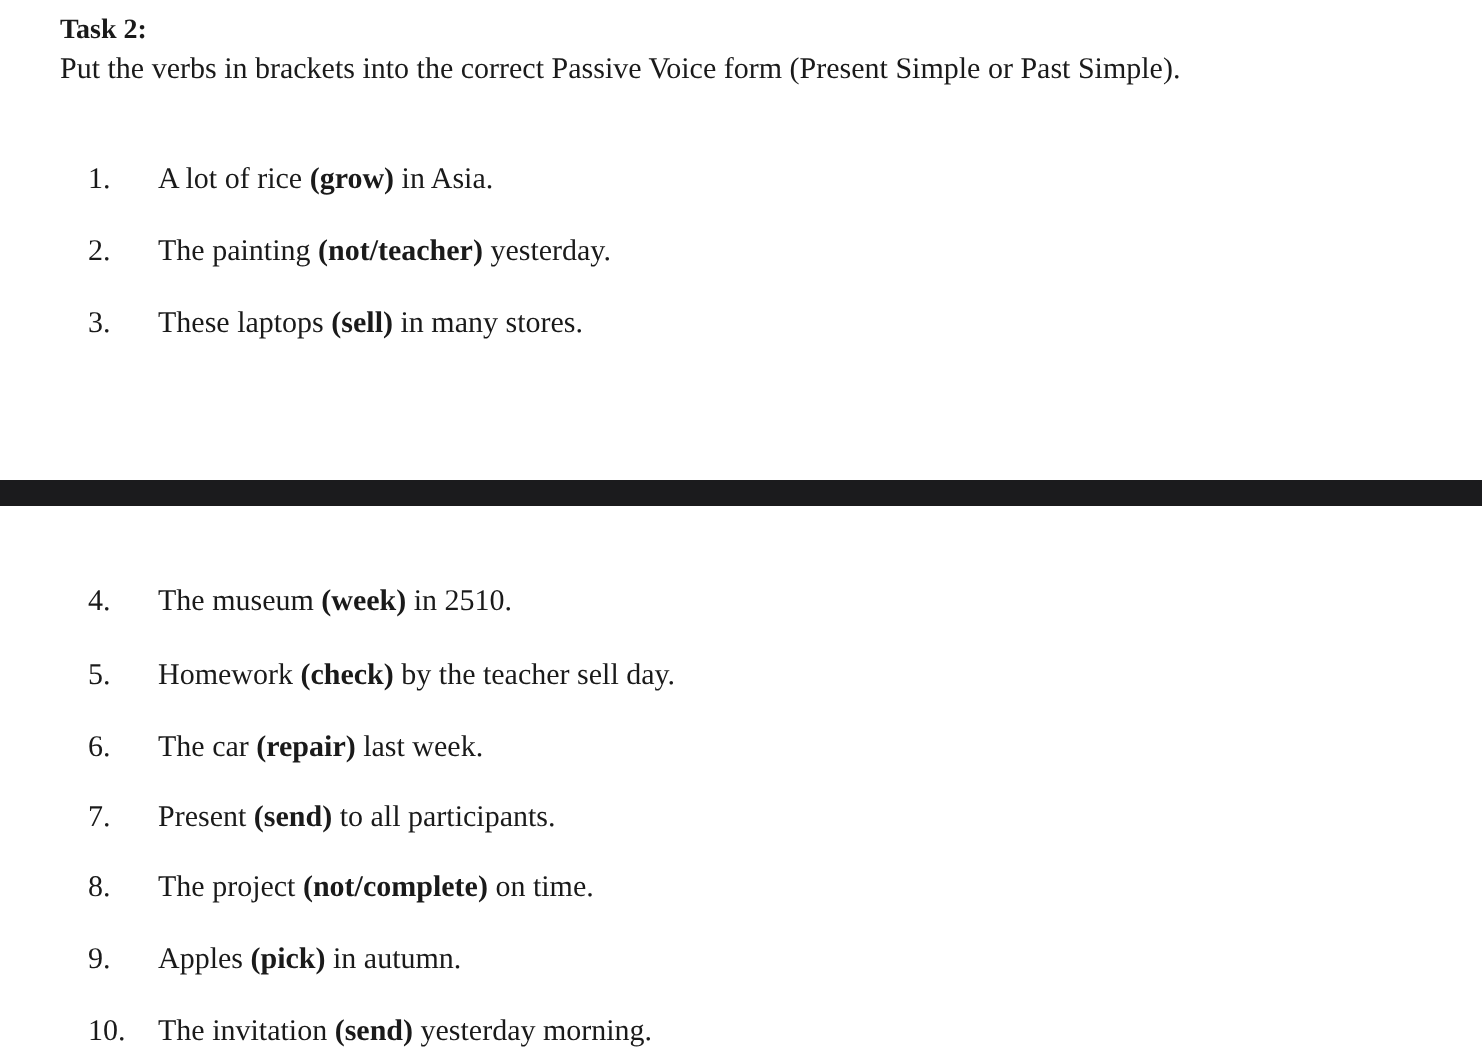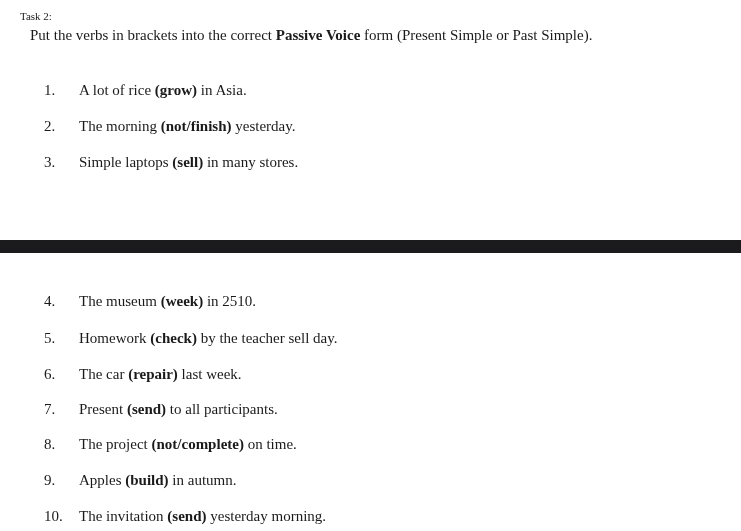--- a/index.html
+++ b/index.html
@@ -10,35 +10,35 @@
     body {
       width: 741px;
       height: 531px;
       position: relative;
       overflow: hidden;
       font-family: "Liberation Serif", "DejaVu Serif", serif;
       color: #1a1a1a;
     }
     .title {
       position: absolute;
-      left: 20px;
+      left: 30px;
       top: 7px;
-      font-size: 11px;
-      font-weight: normal;
+      font-size: 14px;
+      font-weight: bold;
       line-height: 18px;
     }
     .instruction {
       position: absolute;
       left: 30px;
       top: 26px;
       font-size: 15px;
       line-height: 18px;
       white-space: nowrap;
     }
-    .instruction b { font-weight: bold; text-align: center; }
+    .instruction b { font-weight: normal; text-align: center; }
     .item {
       position: absolute;
       left: 0;
       height: 20px;
       font-size: 15px;
       line-height: 20px;
       white-space: nowrap;
     }
     .item .num {
       position: absolute;
@@ -64,25 +64,25 @@
 
 <div class="title">Task 2:</div>
 <div class="instruction"><span>Put the verbs in brackets into the correct </span><b>Passive Voice</b><span> form (Present Simple or Past Simple).</span></div>
 
 <div class="item" style="top:80px">
   <span class="num">1.</span>
   <span class="text"><span>A lot of rice </span><span class="verb">(grow)</span><span> in Asia.</span></span>
 </div>
 <div class="item" style="top:116px">
   <span class="num">2.</span>
-  <span class="text"><span>The morning </span><span class="verb">(not/finish)</span><span> yesterday.</span></span>
+  <span class="text"><span>The painting </span><span class="verb">(not/teacher)</span><span> yesterday.</span></span>
 </div>
 <div class="item" style="top:152px">
   <span class="num">3.</span>
-  <span class="text"><span>Simple laptops </span><span class="verb">(sell)</span><span> in many stores.</span></span>
+  <span class="text"><span>These laptops </span><span class="verb">(sell)</span><span> in many stores.</span></span>
 </div>
 
 <div class="divider"></div>
 
 <div class="item" style="top:291px">
   <span class="num">4.</span>
   <span class="text"><span>The museum </span><span class="verb">(week)</span><span> in 2510.</span></span>
 </div>
 <div class="item" style="top:328px">
   <span class="num">5.</span>
@@ -95,18 +95,18 @@
 <div class="item" style="top:399px">
   <span class="num">7.</span>
   <span class="text"><span>Present </span><span class="verb">(send)</span><span> to all participants.</span></span>
 </div>
 <div class="item" style="top:434px">
   <span class="num">8.</span>
   <span class="text"><span>The project </span><span class="verb">(not/complete)</span><span> on time.</span></span>
 </div>
 <div class="item" style="top:470px">
   <span class="num">9.</span>
-  <span class="text"><span>Apples </span><span class="verb">(build)</span><span> in autumn.</span></span>
+  <span class="text"><span>Apples </span><span class="verb">(pick)</span><span> in autumn.</span></span>
 </div>
 <div class="item" style="top:506px">
   <span class="num">10.</span>
   <span class="text"><span>The invitation </span><span class="verb">(send)</span><span> yesterday morning.</span></span>
 </div>
 
 </body></html>

